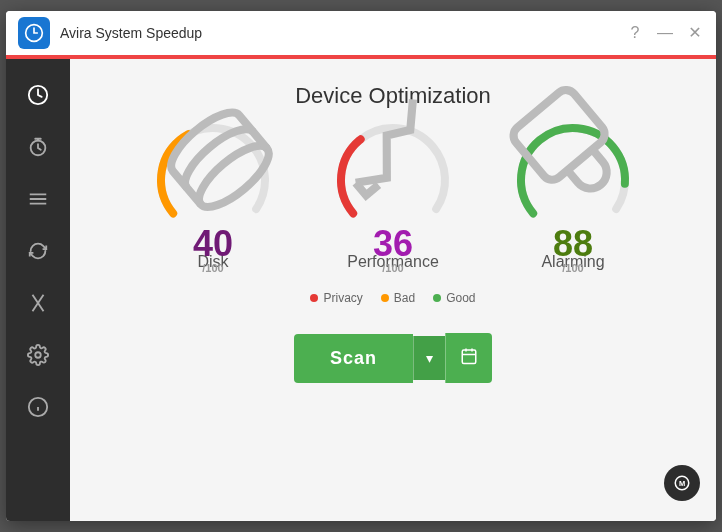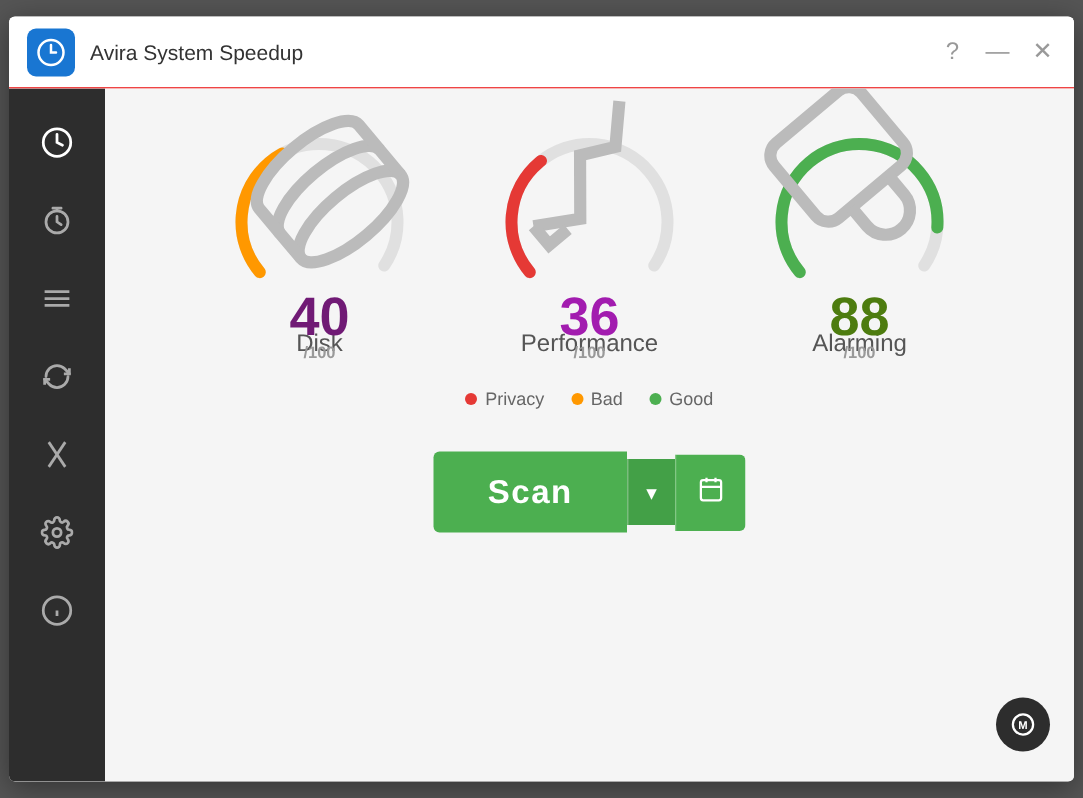--- a/index.html
+++ b/index.html
@@ -20,21 +20,21 @@
       border-radius: 4px;
       box-shadow: 0 4px 20px rgba(0,0,0,0.4);
       display: flex;
       flex-direction: column;
       overflow: hidden;
     }
 
     
     .titlebar {
       background: #fff;
-      border-bottom: 1px solid #ef4444;
+      border-bottom: 4px solid #ef4444;
       height: 48px;
       display: flex;
       align-items: center;
       padding: 0 12px;
       flex-shrink: 0;
     }
     .titlebar-icon {
       width: 32px;
       height: 32px;
       background: #1976d2;
@@ -204,21 +204,21 @@
     
     .scan-bar {
       display: flex;
       align-items: center;
       gap: 0;
     }
     .scan-btn-main {
       background: #4caf50;
       color: #fff;
       border: none;
-      font-size: 22px;
+      font-size: 18px;
       font-weight: 600;
       padding: 14px 36px;
       border-radius: 4px 0 0 4px;
       cursor: pointer;
       letter-spacing: 1px;
     }
     .scan-btn-dropdown {
       background: #43a047;
       color: #fff;
       border: none;
@@ -322,20 +322,21 @@
       <div class="sidebar-item">
         <svg width="22" height="22" viewBox="0 0 24 24" fill="none" stroke="#aaa" stroke-width="2">
           <circle cx="12" cy="12" r="10"></circle>
           <line x1="12" y1="16" x2="12" y2="12"></line>
           <line x1="12" y1="8" x2="12.01" y2="8"></line>
         </svg>
       </div>
     </div>
 
     <div class="content">
+      <h1 class="page-title">Device Optimization</h1>
 
       <div class="gauges-row">
 
         <div class="gauge-wrap">
           <div class="gauge-circle">
             <svg viewBox="0 0 130 130">
               <circle class="gauge-bg" cx="65" cy="65" r="52" stroke-dasharray="230 300" stroke-dashoffset="0"></circle>
               <circle class="gauge-fg" cx="65" cy="65" r="52" stroke="#ff9800" stroke-dasharray="92 300" stroke-dashoffset="0" fill="none" stroke-width="8" stroke-linecap="round"></circle>
             </svg>
             <div class="gauge-inner">

